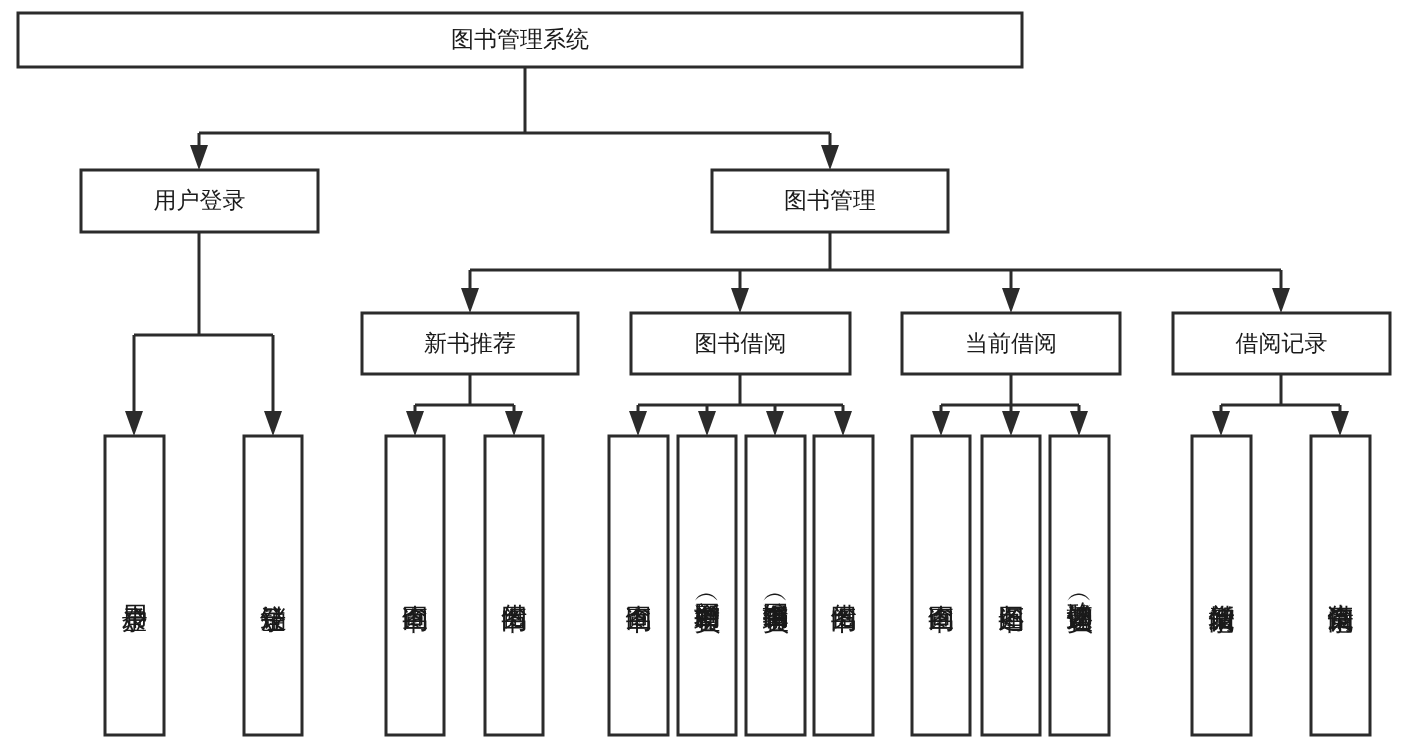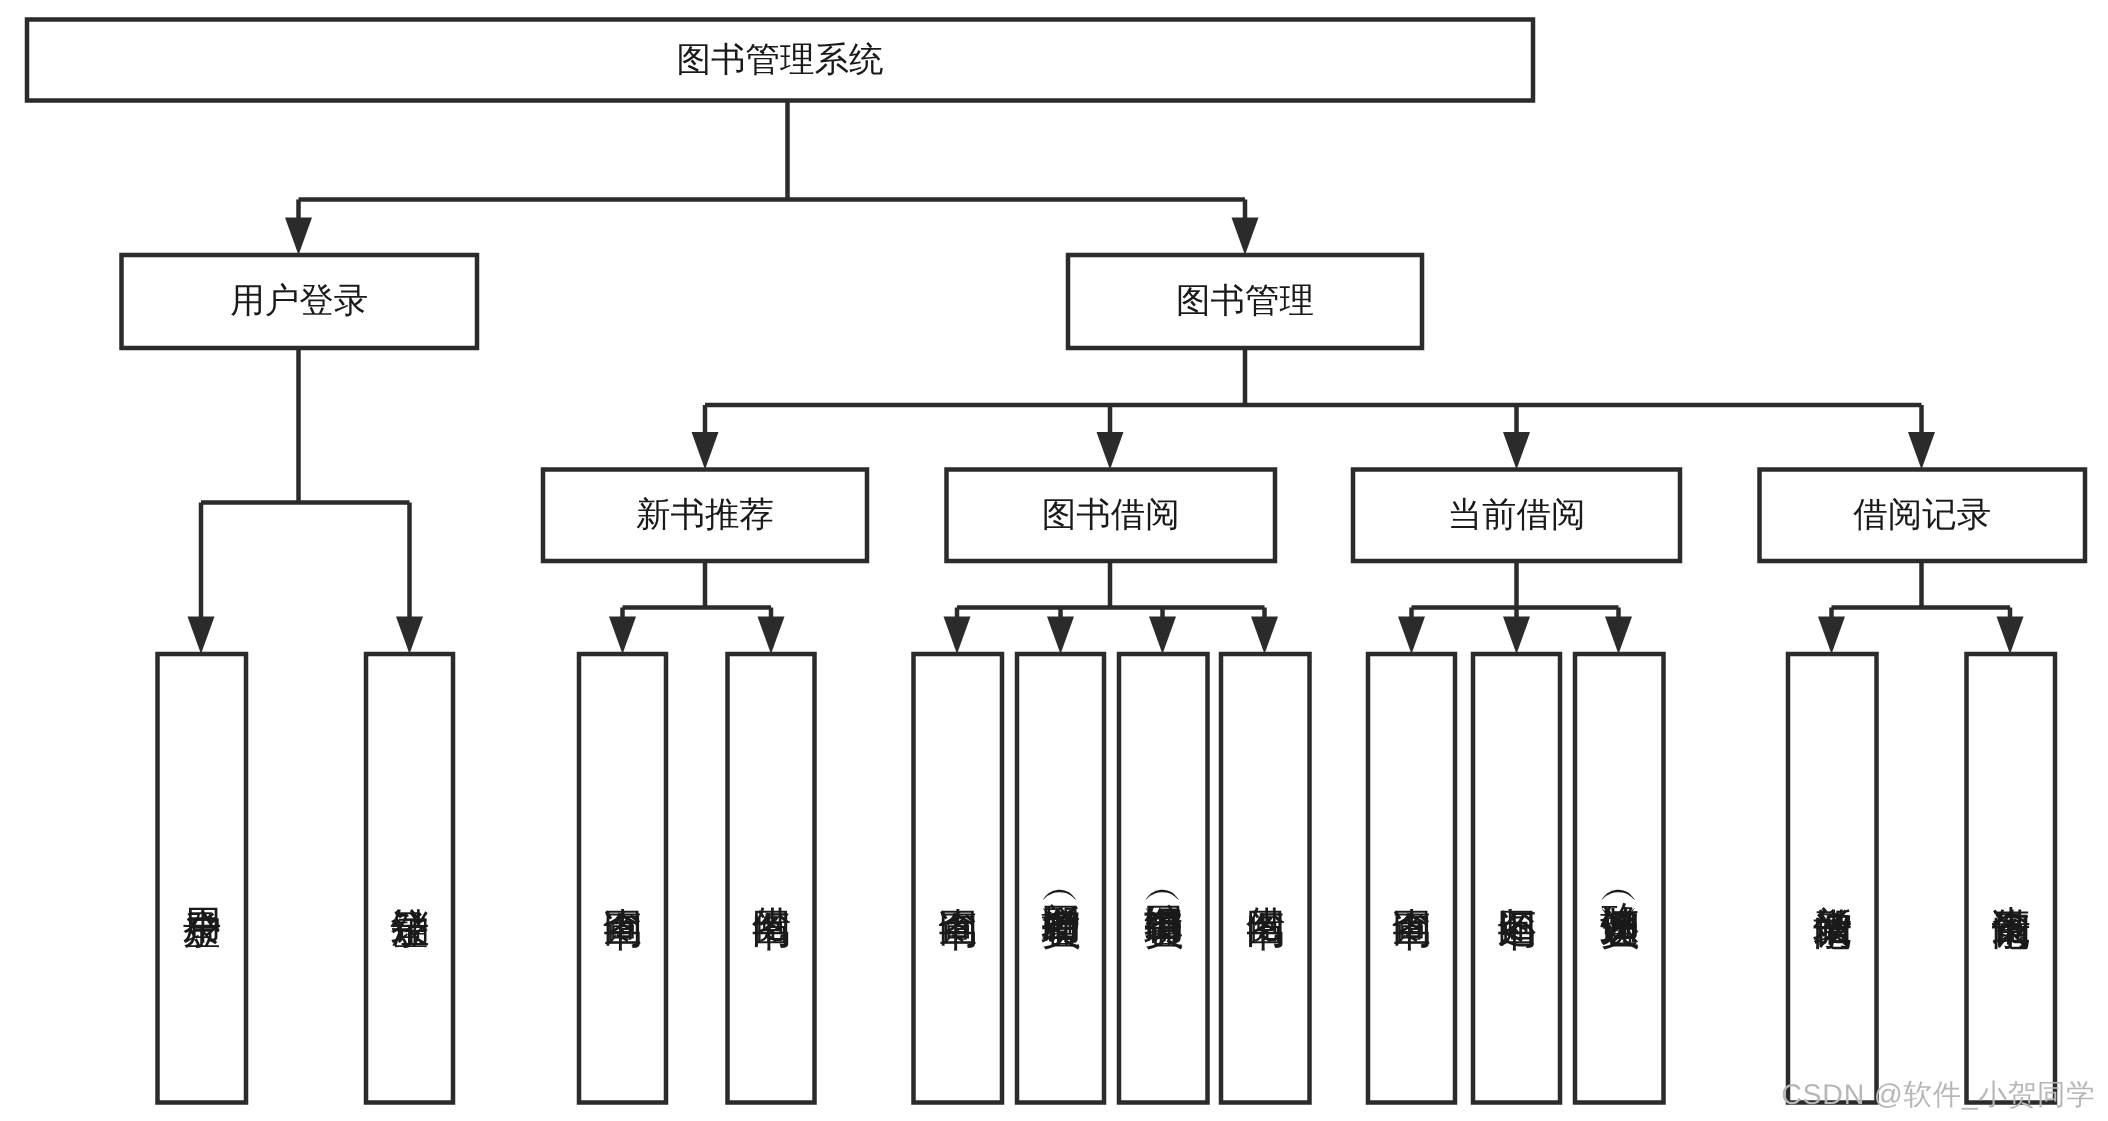--- a/index.html
+++ b/index.html
@@ -178,14 +178,13 @@
       <div class="label-vert" style="left: 678px; top: 436px; width: 58px; height: 299px;">新增图书（管理员）</div>
       <div class="label-vert" style="left: 746px; top: 436px; width: 59px; height: 299px;">编辑图书（管理员）</div>
       <div class="label-vert" style="left: 814px; top: 436px; width: 59px; height: 299px;">借阅图书</div>
       <div class="label-vert" style="left: 912px; top: 436px; width: 58px; height: 299px;">查询图书</div>
       <div class="label-vert" style="left: 982px; top: 436px; width: 58px; height: 299px;">归还图书</div>
       <div class="label-vert" style="left: 1050px; top: 436px; width: 59px; height: 299px;">确认归还（管理员）</div>
       <div class="label-vert" style="left: 1192px; top: 436px; width: 59px; height: 299px;">新增借阅记录</div>
       <div class="label-vert" style="left: 1311px; top: 436px; width: 59px; height: 299px;">查询借阅记录</div>
     </div>
 
-  <div class="watermark">CSDN @软件_小贺同学</div>
 </div>
 
 </body></html>

